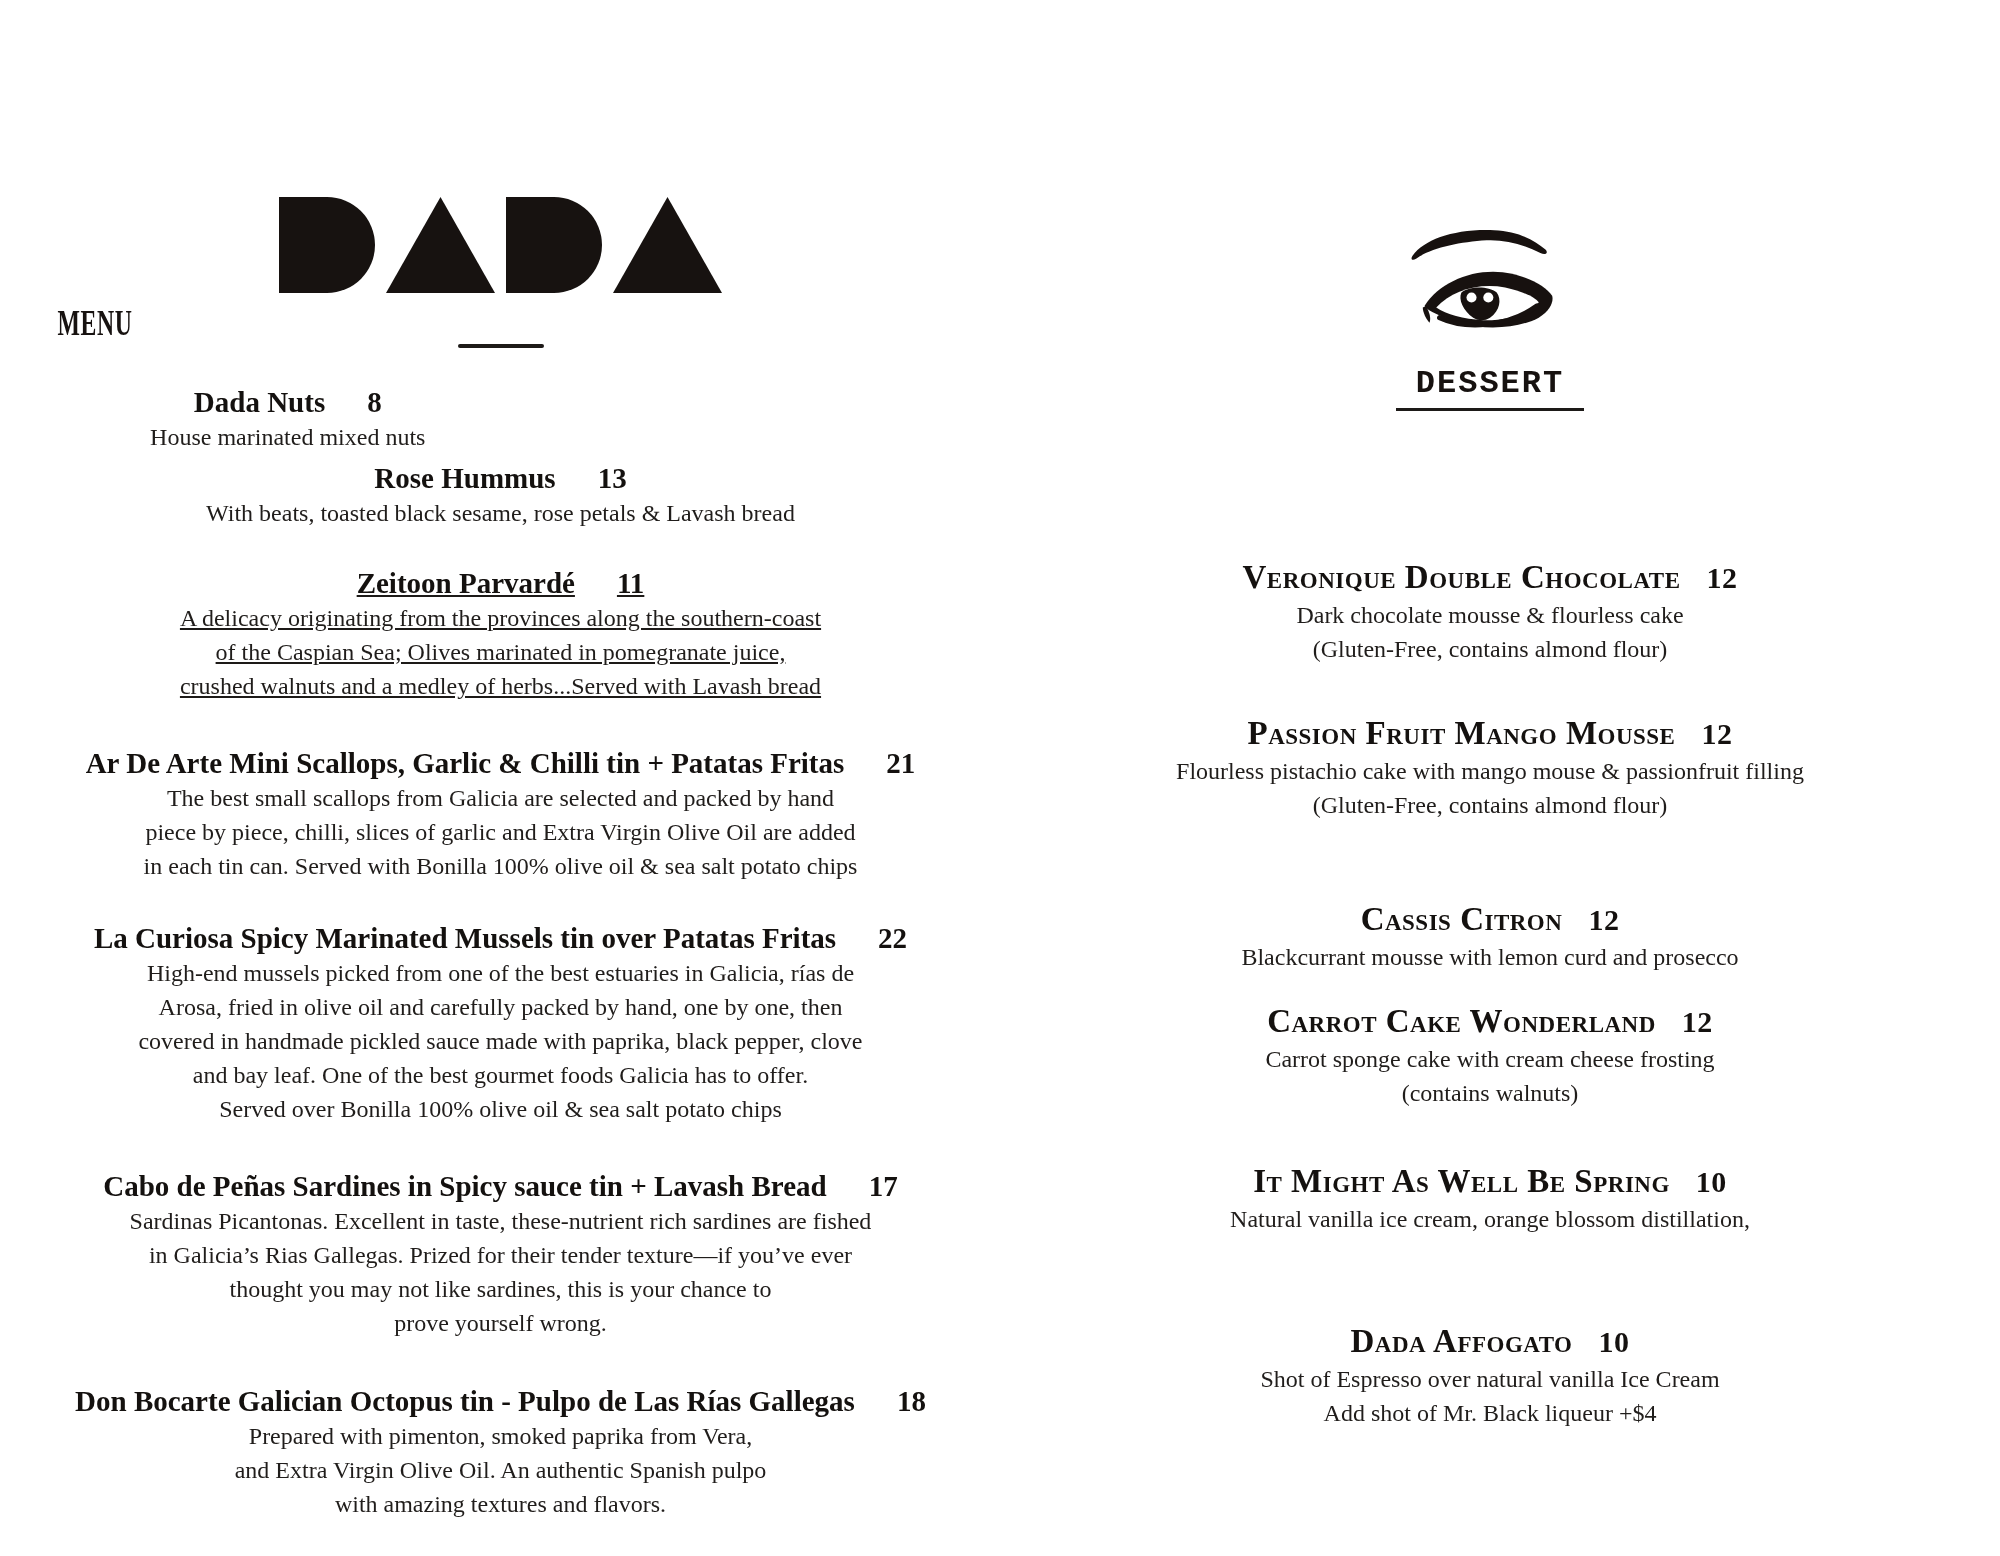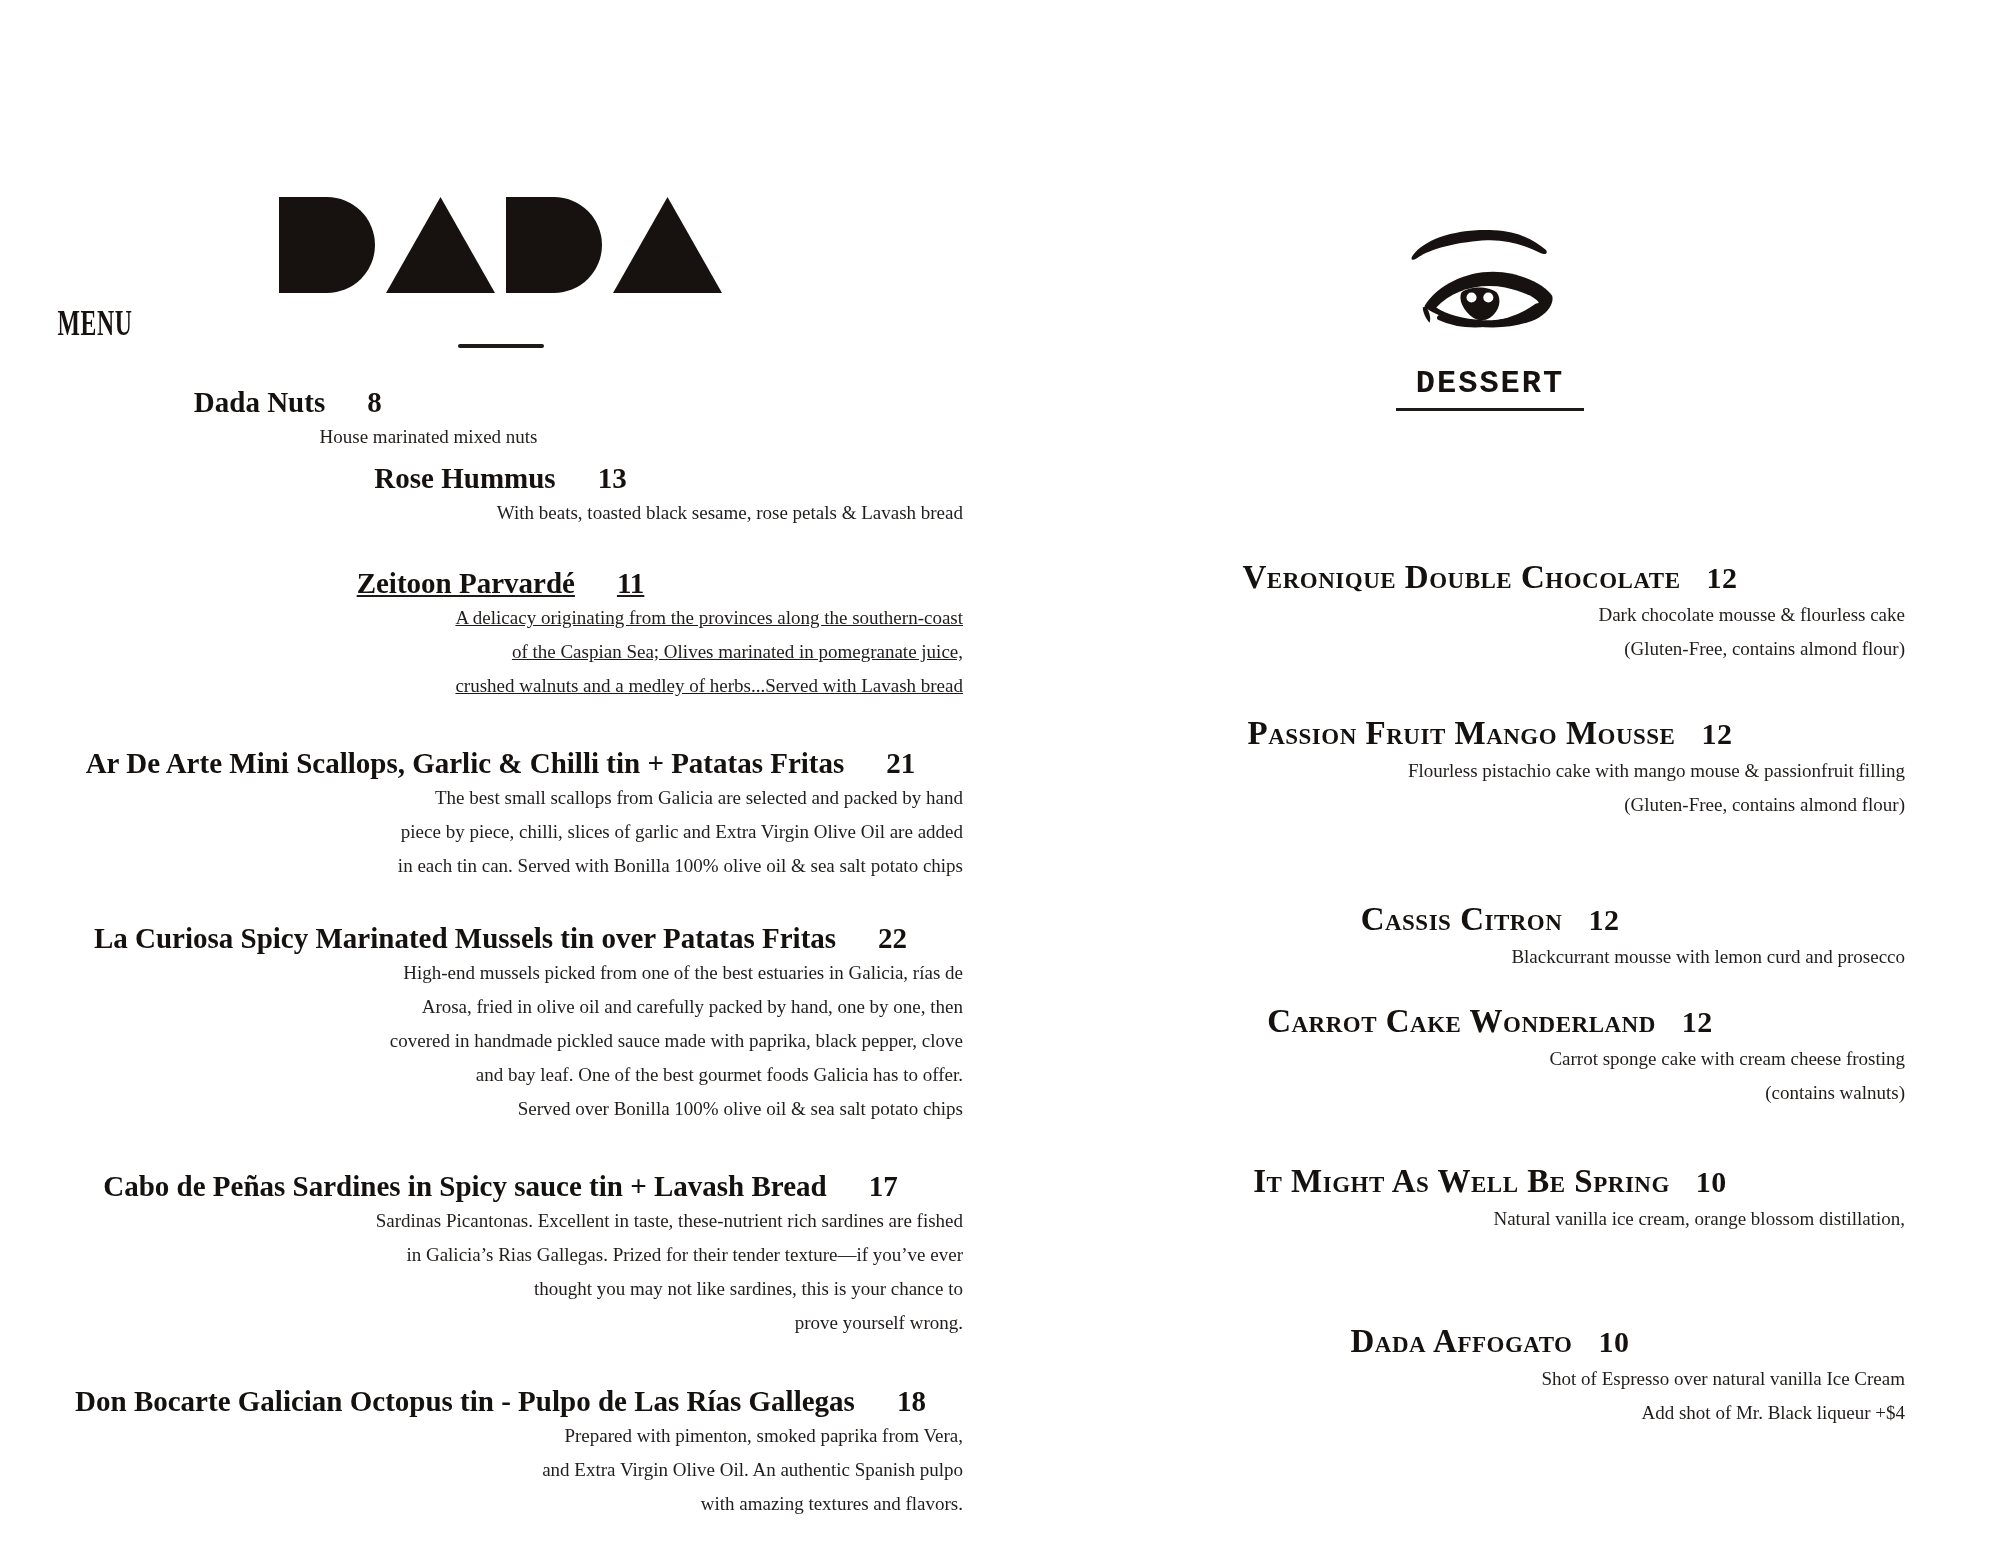--- a/index.html
+++ b/index.html
@@ -27,21 +27,21 @@
   
   .eye-wrap{position:absolute;top:210px;left:0;width:100%;text-align:center;}
   .dessert-head{position:absolute;top:367px;left:0;width:100%;text-align:center;font-family:Liberation Mono, monospace;}
   .dessert-label{font-size:32px;line-height:34px;letter-spacing:2px;color:#171210;font-weight:600;}
   .dessert-underline{width:188px;height:3px;background:#1d1a18;margin:7px auto 0;}
 
   
   .menu-item{position:absolute;left:0;width:100%;text-align:center;}
   .item-heading{font-weight:bold;font-size:29px;line-height:36px;color:#14110f;white-space:nowrap;}
   .item-heading .price{margin-left:42px;}
-  .item-desc{font-size:19px;line-height:34px;white-space:nowrap;color:#201d1b;text-align:right;}
+  .item-desc{font-size:24px;line-height:34px;white-space:nowrap;color:#201d1b;}
   .item-addon{}
 
   .row1{position:absolute;top:356px;left:0;width:100%;display:flex;margin-top:28px;}
   .row1 .menu-item{position:static;}
   .row1 .menu-item:first-child{width:46%;}
   .row1 .menu-item:last-child{width:54%;}
 
   .dessert-item .item-heading{
     font-variant:small-caps;font-size:33px;line-height:40px;letter-spacing:0.5px;white-space:nowrap;margin-top:45px;
   }

